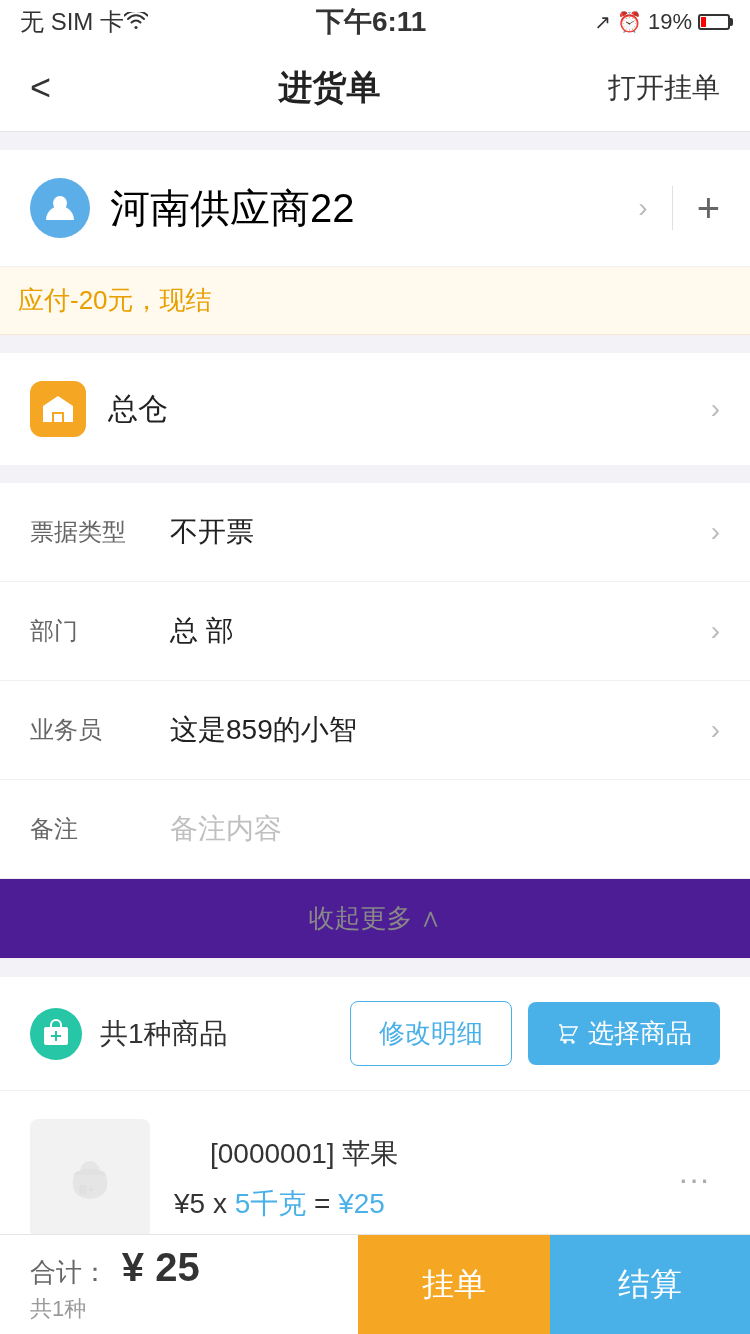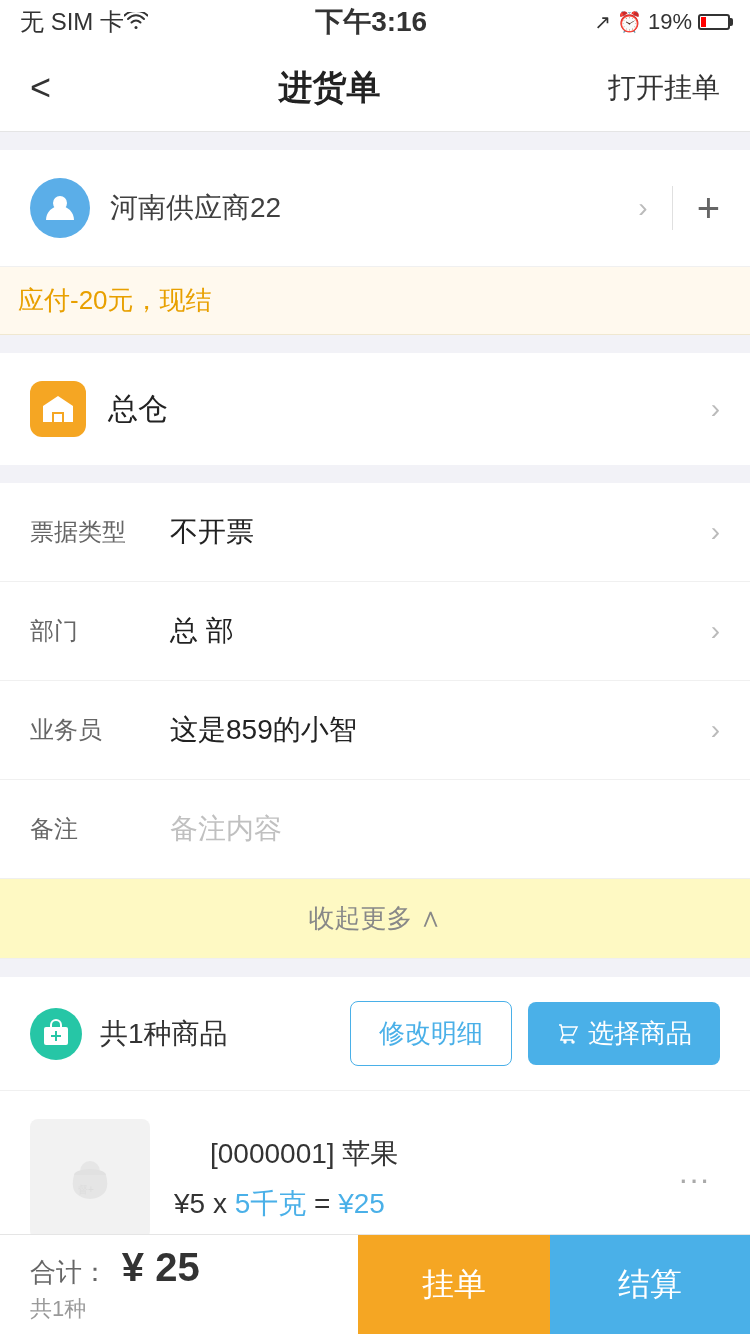--- a/index.html
+++ b/index.html
@@ -80,22 +80,22 @@
     }
     .supplier-avatar {
       width: 60px; height: 60px; border-radius: 50%;
       background: #5baee8;
       display: flex; align-items: center; justify-content: center;
       margin-right: 20px; flex-shrink: 0;
     }
     .supplier-avatar svg { width: 36px; height: 36px; fill: white; }
     .supplier-name {
       flex: 1;
-      font-size: 28px;
-      color: #404040;
+      font-size: 40px;
+      color: #000000;
     }
     .chevron-right {
       color: #bbb;
       font-size: 28px;
       margin-right: 0;
     }
     .divider-v {
       width: 1px; height: 44px; background: #e0e0e0; margin: 0 24px;
     }
     .plus-btn {
@@ -156,21 +156,21 @@
       font-size: 28px;
       color: #222;
       padding-left: 10px;
     }
     .form-placeholder {
       color: #c0c0c0;
     }
 
     
     .collapse-bar {
-      background: #fef9c3;
+      background: #4c1d95;
       text-align: center;
       padding: 22px 0;
       font-size: 26px;
       color: #888;
       border-top: 1px solid #efefef;
       border-bottom: 1px solid #efefef;
     }
 
     
     .products-section {
@@ -299,21 +299,21 @@
       <span>无 SIM 卡</span>
       <span>
         <svg width="24" height="18" viewBox="0 0 24 18" fill="none" xmlns="http://www.w3.org/2000/svg">
           <path d="M12 14a1.5 1.5 0 1 1 0 3 1.5 1.5 0 0 1 0-3z" fill="#333"></path>
           <path d="M7.5 10.5C8.9 9.1 10.4 8.4 12 8.4s3.1.7 4.5 2.1" stroke="#333" stroke-width="2" fill="none" stroke-linecap="round"></path>
           <path d="M4 7C6.4 4.6 9.1 3.3 12 3.3s5.6 1.3 8 3.7" stroke="#333" stroke-width="2" fill="none" stroke-linecap="round"></path>
           <path d="M0.5 3.5C3.7 0.3 7.6-1 12-1s8.3 1.3 11.5 4.5" stroke="#333" stroke-width="2" fill="none" stroke-linecap="round"></path>
         </svg>
       </span>
     </div>
-    <div class="status-center">下午3:16</div>
+    <div class="status-center">下午6:11</div>
     <div class="status-right">
       <span style="font-size:20px;">↗</span>
       <span style="font-size:20px;">⏰</span>
       <span>19%</span>
       <span class="battery">
         <span class="battery-fill"></span>
       </span>
     </div>
   </div>
 

